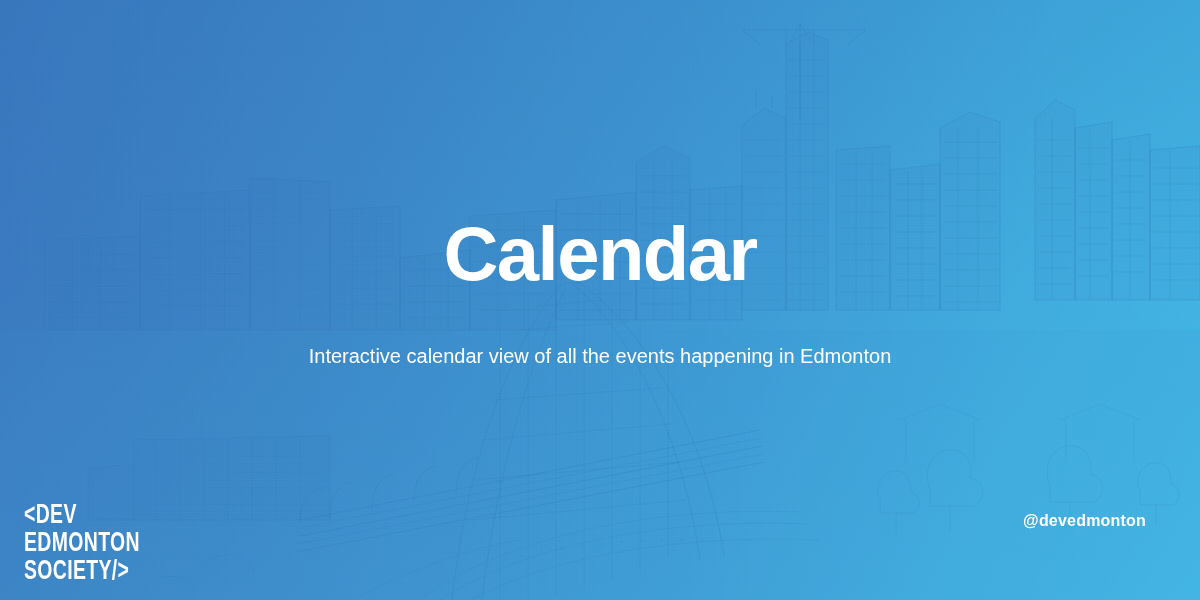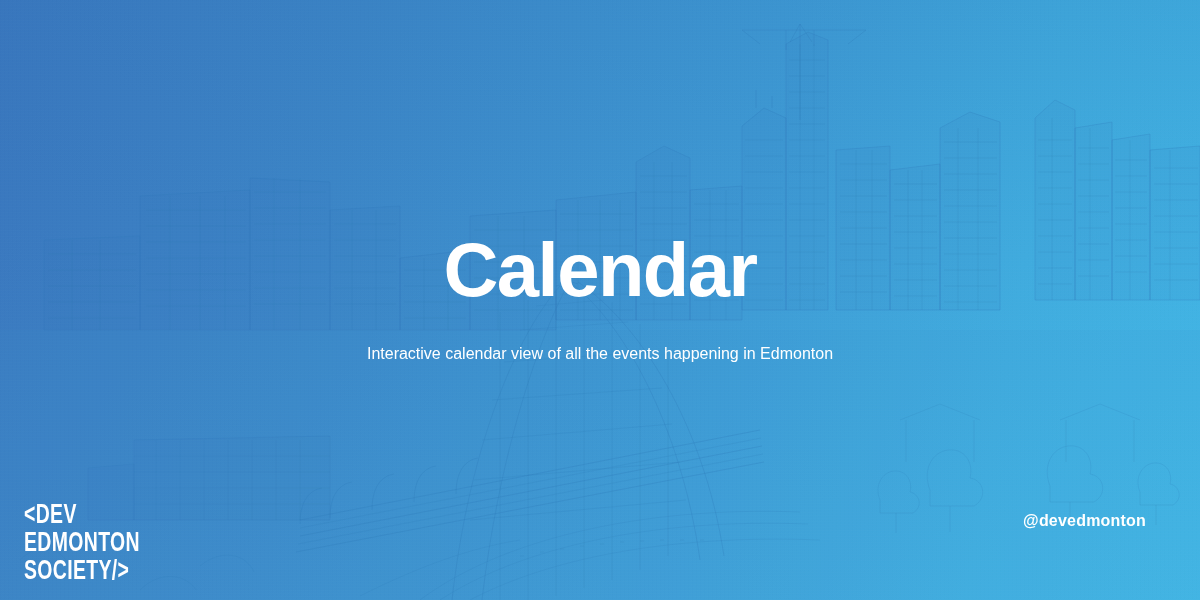--- a/index.html
+++ b/index.html
@@ -65,37 +65,37 @@
     stroke: none;
   }
   #content {
     position: absolute;
     inset: 0;
   }
   #page-title {
     position: absolute;
     left: 0;
     right: 0;
-    top: 232px;
+    top: 216px;
     text-align: center;
     color: #ffffff;
     font-size: 76px;
     font-weight: bold;
     letter-spacing: -1.5px;
     line-height: 1;
     white-space: nowrap;
   }
   #page-subtitle {
     position: absolute;
     left: 0;
     right: 0;
     top: 344px;
     text-align: center;
     color: #ffffff;
-    font-size: 16px;
+    font-size: 20px;
     font-weight: normal;
     line-height: 1.2;
     white-space: nowrap;
   }
   #logo {
     position: absolute;
     left: 24px;
     bottom: 16px;
     color: #ffffff;
     font-weight: bold;

